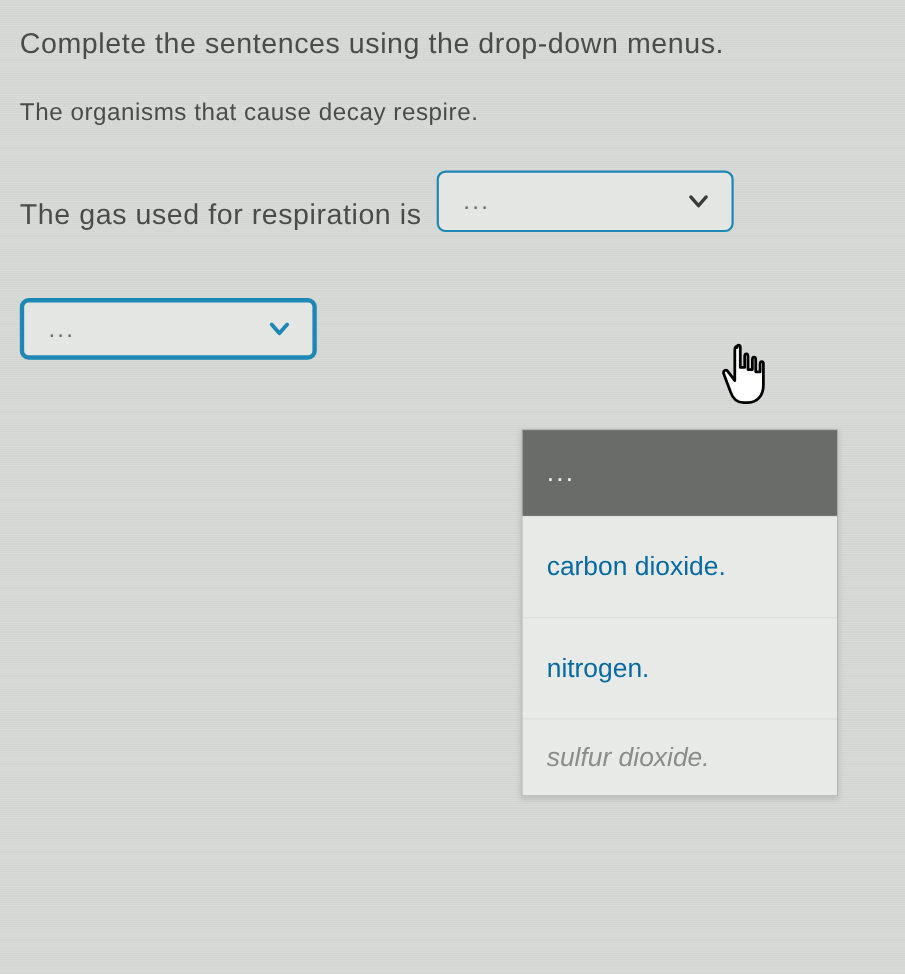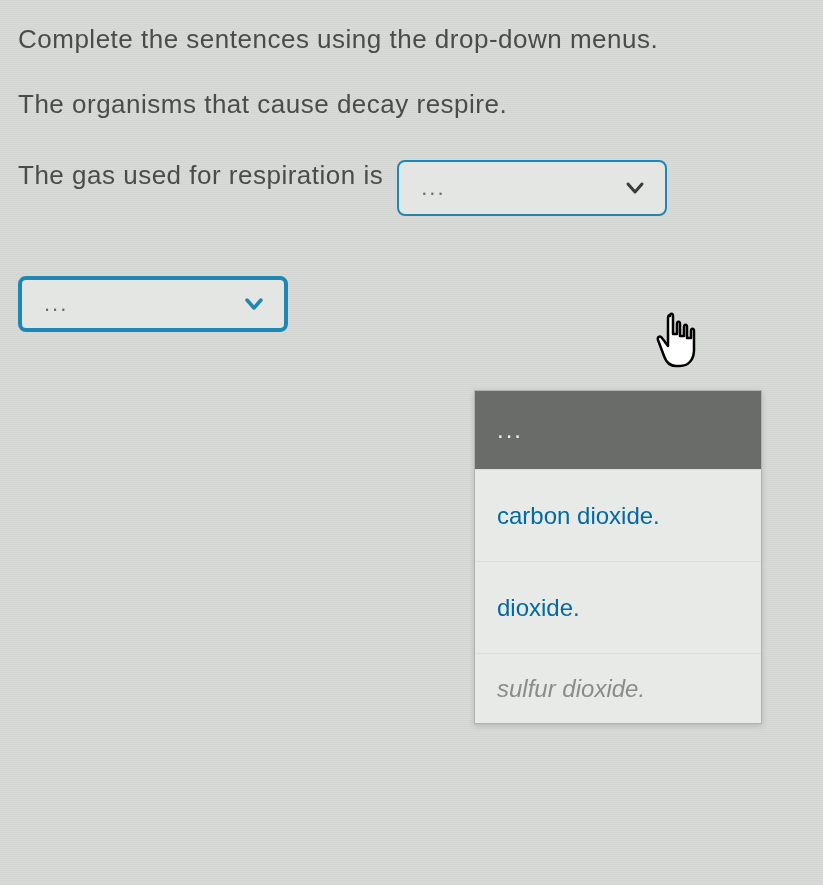--- a/index.html
+++ b/index.html
@@ -18,27 +18,27 @@
       transparent 1px,
       transparent 2px
     );
   }
   .instruction {
     font-size: 26px;
     letter-spacing: 0.5px;
     margin-bottom: 34px;
   }
   .statement {
-    font-size: 26px;
+    font-size: 22px;
     letter-spacing: 0.5px;
     margin-bottom: 40px;
   }
   .row {
     display: flex;
-    align-items: flex-start;
+    align-items: flex-end;
     gap: 14px;
     margin-bottom: 60px;
   }
   .row-label {
     font-size: 26px;
     letter-spacing: 0.5px;
   }
   .dropdown {
     position: relative;
     border: 2px solid #1e87b4;
@@ -126,21 +126,21 @@
       <svg width="24" height="24" viewBox="0 0 24 24">
           <path d="M5 8 L12 16 L19 8" fill="none" stroke="#1e87b4" stroke-width="3.5" stroke-linecap="round" stroke-linejoin="round"></path>
         </svg>
     </span>
   </div>
 </div>
 
 <div class="menu">
   <div class="menu-item selected">...</div>
   <div class="menu-item">carbon dioxide.</div>
-  <div class="menu-item">dioxide.</div>
+  <div class="menu-item">nitrogen.</div>
   <div class="menu-item">sulfur dioxide.</div>
 </div>
 
 <div class="cursor-wrap">
   <svg width="56" height="64" viewBox="0 0 56 64">
     <path d="M20 6 C20 3 23 3 23 6 L23 24 L27 24 L27 14 C27 11 30 11 30 14 L30 26 L34 26 L34 17 C34 14 37 14 37 17 L37 28 L41 28 L41 21 C41 18 44 18 44 21 L44 40 C44 50 38 56 30 56 L26 56 C20 56 16 52 14 46 L8 30 C7 27 10 25 12 28 L18 36 L18 8 C18 5 20 4 20 6 Z" fill="#ffffff" stroke="#000000" stroke-width="2.5" stroke-linejoin="round"></path>
   </svg>
 </div>
 
 </body></html>

